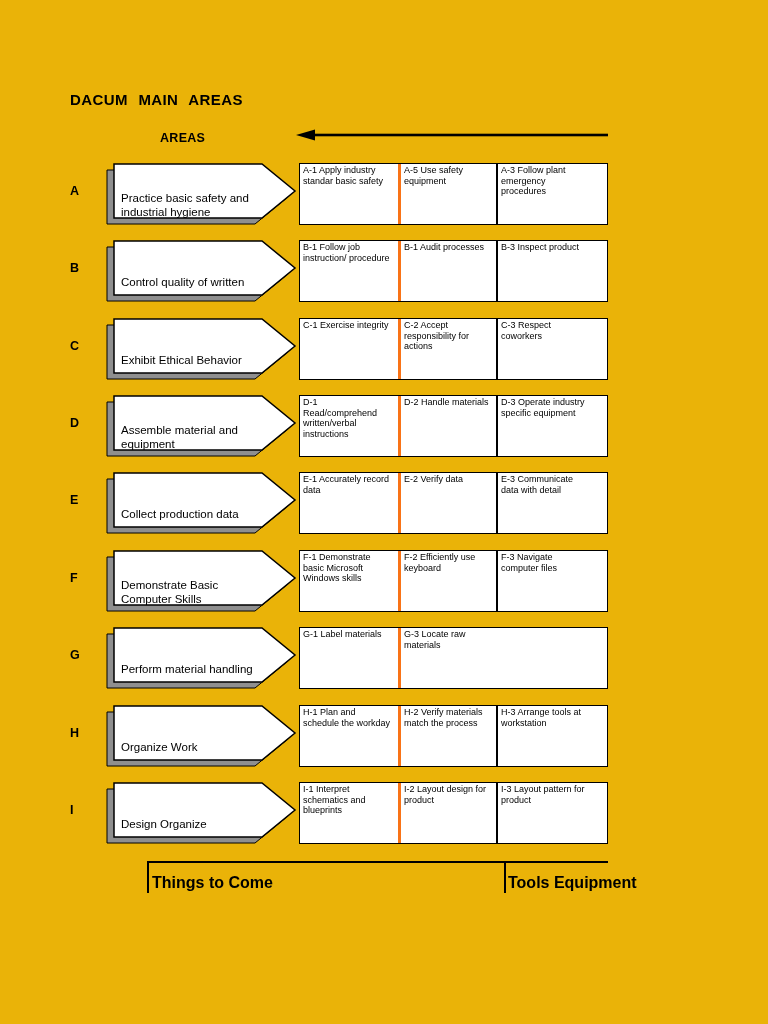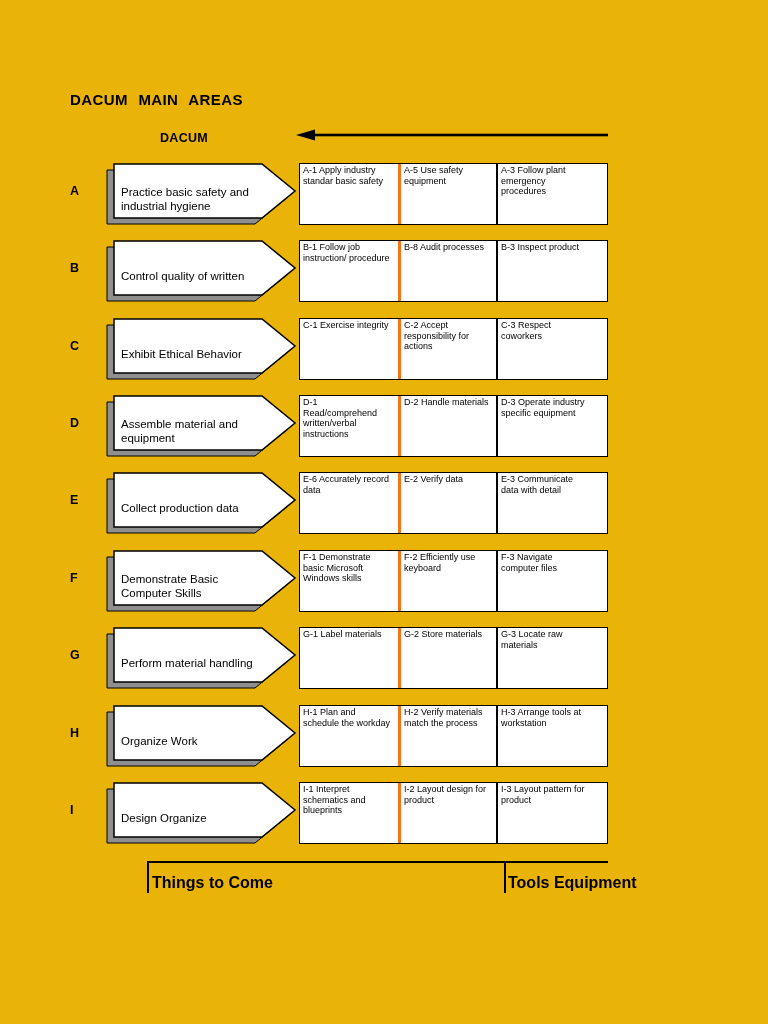--- a/index.html
+++ b/index.html
@@ -22,21 +22,21 @@
 
   .row { position:absolute; left:0; width:768px; height:70px; }
   .letter {
     position:absolute; left:70px; top:21px; width:22px;
     font-size:12.5px; font-weight:bold;
   }
   .arrow-svg { position:absolute; left:100px; top:0; width:200px; height:66px; }
   .shadow-shape { fill:#8f8f8f; stroke:#000; stroke-width:1; }
   .face-shape   { fill:#ffffff; stroke:#000; stroke-width:1.5; }
   .duty-text {
-    position:absolute; left:121px; top:10px; width:140px; height:54px;
+    position:absolute; left:121px; top:16px; width:140px; height:54px;
     display:flex; align-items:center;
     font-size:11.5px; line-height:1.18; white-space:pre-line;
   }
   .cells {
     position:absolute; left:299px; top:0; width:309px; height:62px;
     border:1.8px solid #000; display:flex; background:#fff;
   }
   .cell {
     font-size:9px; line-height:1.17; padding:1px 2px 0 3px;
     white-space:pre-line; overflow:hidden;
@@ -53,21 +53,21 @@
   .label-left  { left:152px; }
   .label-right { left:508px; }
 </style>
 </head>
 <body>
 
 <div class="page">
 
   <div class="doc-title">DACUM  MAIN  AREAS</div>
 
-  <div class="duties-label">DACUM</div>
+  <div class="duties-label">AREAS</div>
 
   <svg class="top-arrow" viewBox="0 0 316 16">
     <rect x="16" y="6.7" width="298" height="2.6" fill="#000"></rect>
     <polygon points="2,8 21,2.5 21,13.5" fill="#000"></polygon>
   </svg>
 
   <div class="row" style="top:163px">
     <div class="letter">A</div>
     <svg class="arrow-svg" viewBox="0 0 200 66">
       <polygon class="shadow-shape" points="7,7 155,7 188,34 155,61 7,61"></polygon>
@@ -89,21 +89,21 @@
   <div class="row" style="top:240px">
     <div class="letter">B</div>
     <svg class="arrow-svg" viewBox="0 0 200 66">
       <polygon class="shadow-shape" points="7,7 155,7 188,34 155,61 7,61"></polygon>
       <polygon class="face-shape" points="14,1 162,1 195,28 162,55 14,55"></polygon>
     </svg>
     <div class="duty-text">Control quality of written</div>
     <div class="cells">
       <div class="cell c1">B-1 Follow job
 instruction/ procedure</div>
-      <div class="cell c2">B-8 Audit processes</div>
+      <div class="cell c2">B-1 Audit processes</div>
       <div class="cell c3">B-3 Inspect product</div>
     </div>
   </div>
 
   <div class="row" style="top:318px">
     <div class="letter">C</div>
     <svg class="arrow-svg" viewBox="0 0 200 66">
       <polygon class="shadow-shape" points="7,7 155,7 188,34 155,61 7,61"></polygon>
       <polygon class="face-shape" points="14,1 162,1 195,28 162,55 14,55"></polygon>
     </svg>
@@ -138,21 +138,21 @@
   </div>
 
   <div class="row" style="top:472px">
     <div class="letter">E</div>
     <svg class="arrow-svg" viewBox="0 0 200 66">
       <polygon class="shadow-shape" points="7,7 155,7 188,34 155,61 7,61"></polygon>
       <polygon class="face-shape" points="14,1 162,1 195,28 162,55 14,55"></polygon>
     </svg>
     <div class="duty-text">Collect production data</div>
     <div class="cells">
-      <div class="cell c1">E-6 Accurately record
+      <div class="cell c1">E-1 Accurately record
 data</div>
       <div class="cell c2">E-2 Verify data</div>
       <div class="cell c3">E-3 Communicate
 data with detail</div>
     </div>
   </div>
 
   <div class="row" style="top:550px">
     <div class="letter">F</div>
     <svg class="arrow-svg" viewBox="0 0 200 66">
@@ -174,21 +174,20 @@
 
   <div class="row" style="top:627px">
     <div class="letter">G</div>
     <svg class="arrow-svg" viewBox="0 0 200 66">
       <polygon class="shadow-shape" points="7,7 155,7 188,34 155,61 7,61"></polygon>
       <polygon class="face-shape" points="14,1 162,1 195,28 162,55 14,55"></polygon>
     </svg>
     <div class="duty-text">Perform material handling</div>
     <div class="cells">
       <div class="cell c1">G-1 Label materials</div>
-      <div class="cell c2">G-2 Store materials</div>
       <div class="cell c3">G-3 Locate raw
 materials</div>
     </div>
   </div>
 
   <div class="row" style="top:705px">
     <div class="letter">H</div>
     <svg class="arrow-svg" viewBox="0 0 200 66">
       <polygon class="shadow-shape" points="7,7 155,7 188,34 155,61 7,61"></polygon>
       <polygon class="face-shape" points="14,1 162,1 195,28 162,55 14,55"></polygon>

